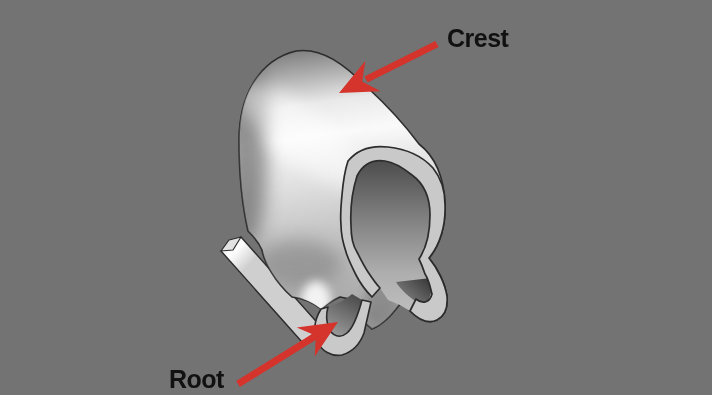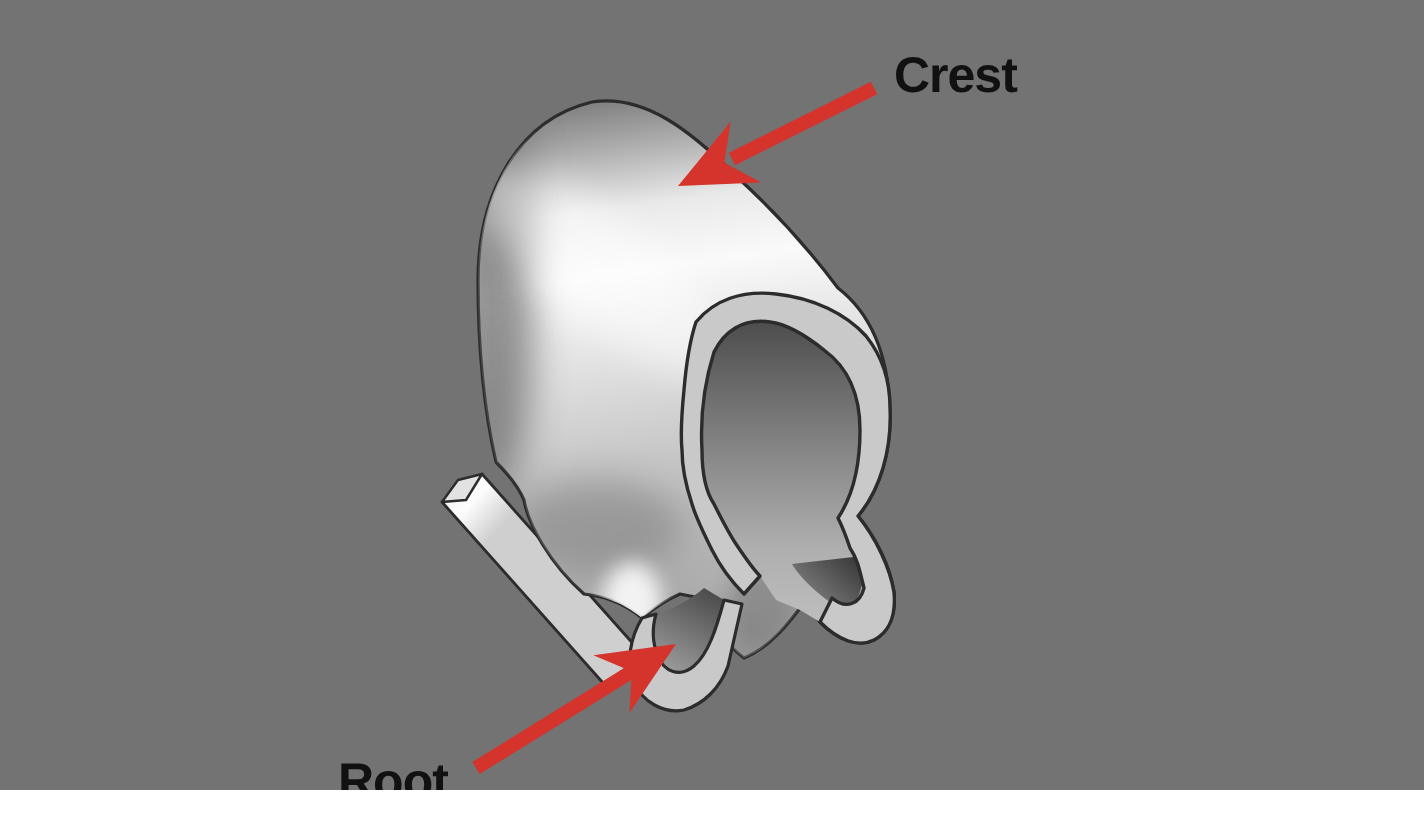--- a/index.html
+++ b/index.html
@@ -15,21 +15,21 @@
     position:absolute;
     font-weight:700;
     font-size:25px;
     letter-spacing:-0.5px;
     color:#111111;
     line-height:1;
     white-space:nowrap;
     user-select:none;
   }
   #crest-label{left:447px;top:26px;}
-  #root-label{left:169px;top:367px;margin-top:12px;}
+  #root-label{left:169px;top:367px;}
 </style>
 </head>
 <body>
 
 <div id="canvas">
 
   <svg id="render-svg" width="712" height="417" viewBox="0 0 712 417">
     <defs>
       <linearGradient id="metalMain" gradientUnits="userSpaceOnUse" x1="300" y1="45" x2="342" y2="340">
         <stop offset="0" stop-color="#767676"></stop>

